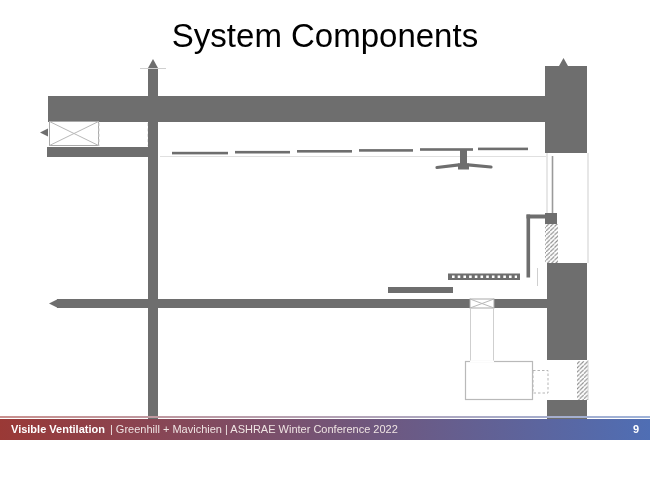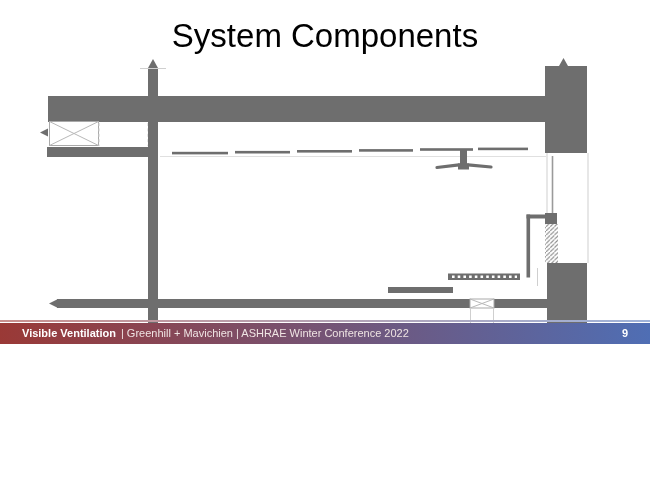--- a/index.html
+++ b/index.html
@@ -4,21 +4,21 @@
 <style>
   :root{
     --diagram_gray:#6e6e6e;
     --footer_red:#9a3936;
     --footer_blue:#4f6eb4;
     --accent_line_red:#c9908e;
     --accent_line_blue:#9fb3d9;
   }
   html,body{margin:0;padding:0;background:#fff;}
   .slide{
-    position:relative;width:650px;height:344px;background:#ffffff;
+    position:relative;width:650px;height:440px;background:#ffffff;
     overflow:hidden;font-family:"Liberation Sans",sans-serif;
   }
   .title{
     position:absolute;top:17px;left:0;width:100%;margin:0;
     text-align:center;font-size:33px;font-weight:400;color:#000;
   }
   svg.diagram{position:absolute;left:0;top:0;}
   
   .fg{fill:var(--diagram_gray);}
   .wb{fill:#ffffff;stroke:#a9a9a9;stroke-width:1;}
@@ -33,21 +33,21 @@
   .ahu{fill:#ffffff;stroke:#b9b9b9;stroke-width:1.2;}
   
   .footer-accent{
     position:absolute;left:0;right:0;bottom:22px;height:2px;
     background:linear-gradient(to right,var(--accent_line_red),var(--accent_line_blue));
   }
   .footer-bar{
     position:absolute;left:0;right:0;bottom:0;height:21px;
     background:linear-gradient(to right,var(--footer_red),var(--footer_blue));
     color:#fff;display:flex;align-items:center;
-    padding:0 22px;box-sizing:border-box;font-size:11px;line-height:21px;
+    padding:0 11px;box-sizing:border-box;font-size:11px;line-height:21px;
   }
   .footer-bar .brand{font-weight:bold;white-space:pre;}
   .footer-bar .credits{margin-left:5px;color:#efe4e3;white-space:pre;}
   .footer-bar .page{margin-left:auto;font-weight:bold;}
 </style>
 </head>
 <body>
 
 <div class="slide">
 

